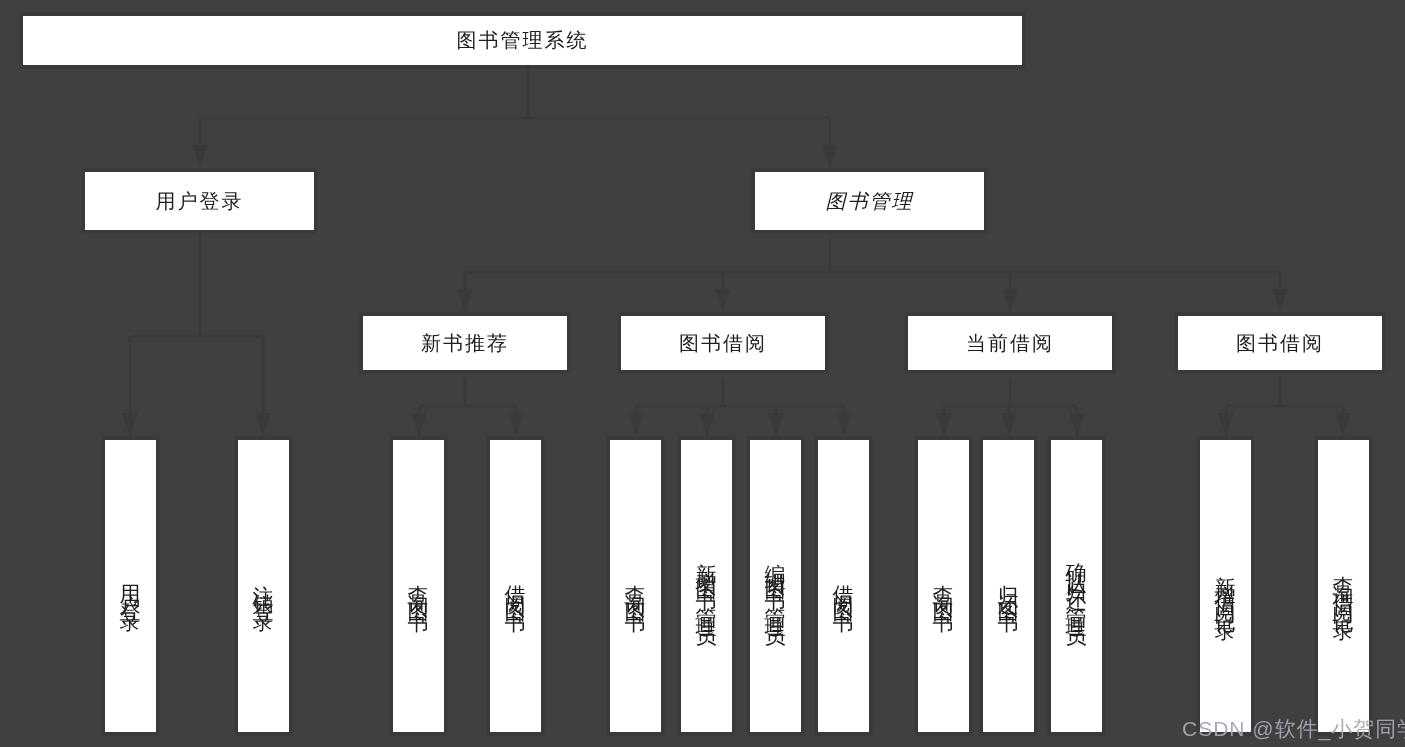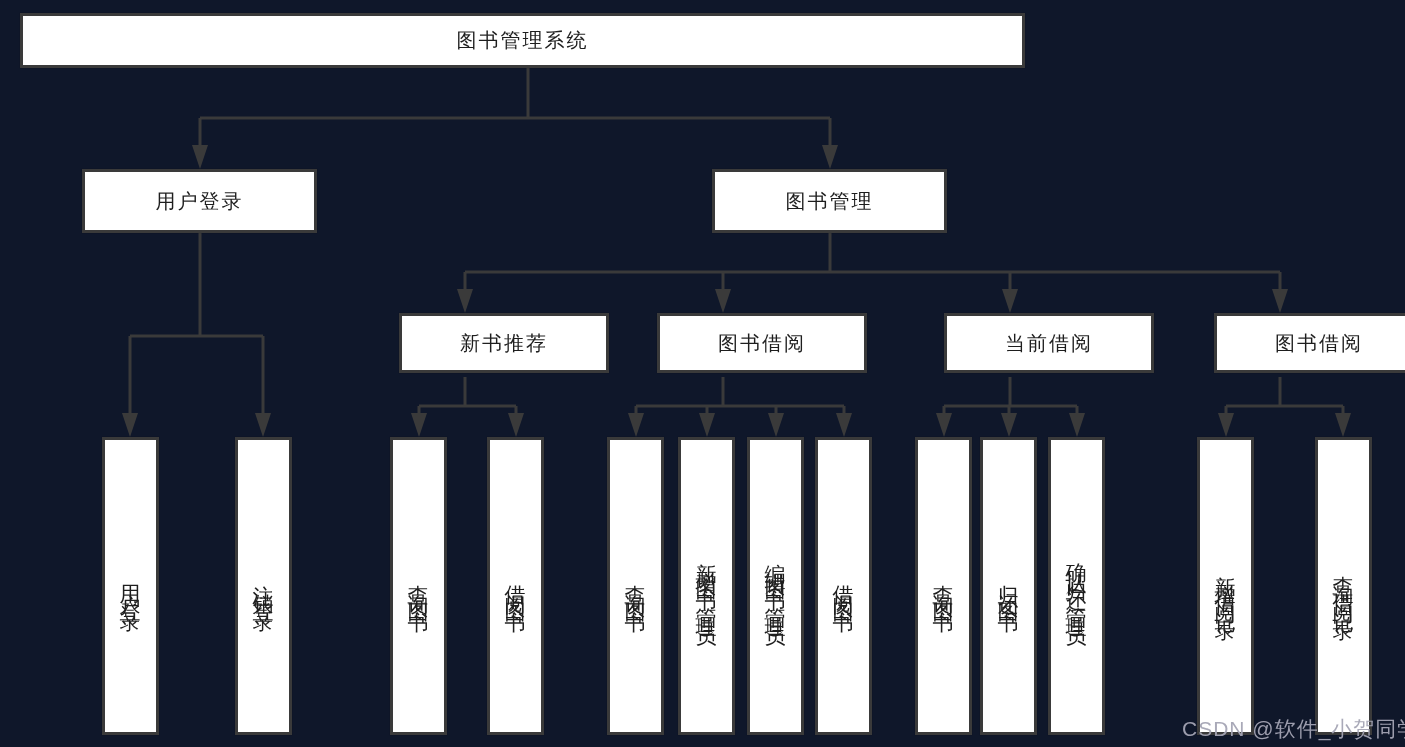--- a/index.html
+++ b/index.html
@@ -1,20 +1,20 @@
 <!DOCTYPE html>
 <html><head>
 <meta charset="utf-8">
 <style>
   html, body { margin: 0; padding: 0; background: #ffffff; }
   .stage {
     position: relative;
     width: 1405px;
     height: 747px;
-    background: #0f172a;
+    background: #404040;
     font-family: "Liberation Sans", sans-serif;
     overflow: hidden;
   }
   .connector-layer {
     position: absolute;
     left: 0; top: 0;
     width: 1405px; height: 747px;
     pointer-events: none;
   }
   .node {
@@ -24,21 +24,21 @@
     background: #ffffff;
     color: #1e1e1e;
     display: flex;
     align-items: center;
     justify-content: center;
     box-shadow: 0 0 1px rgba(0,0,0,0.35);
   }
   .node.h { font-size: 20px; letter-spacing: 2px; white-space: nowrap; }
   .node.root { left: 20px; top: 13px; width: 1005px; height: 55px; }
   .node.l1 { height: 64px; width: 235px; }
-  .node.l2 { height: 60px; width: 210px; margin-left: 39px; }
+  .node.l2 { height: 60px; width: 210px; }
   .node.leaf {
     top: 437px; width: 57px; height: 298px;
     writing-mode: vertical-rl;
     text-orientation: mixed;
     font-size: 21px;
     letter-spacing: 9px;
     line-height: 51px;
   }
   .watermark {
     position: absolute;
@@ -106,21 +106,21 @@
       <line x1="1226" y1="406" x2="1343" y2="406" stroke="#3a3a3a" stroke-width="3"></line>
       <line x1="1226" y1="406" x2="1226" y2="417" stroke="#3a3a3a" stroke-width="3"></line>
       <polygon points="1218,413 1234,413 1226,437" fill="#3a3a3a"></polygon>
       <line x1="1343" y1="406" x2="1343" y2="417" stroke="#3a3a3a" stroke-width="3"></line>
       <polygon points="1335,413 1351,413 1343,437" fill="#3a3a3a"></polygon>
     </svg>
 
   <div class="node root h">图书管理系统</div>
 
   <div class="node l1 h" style="left:82px; top:169px;">用户登录</div>
-  <div class="node l1 h" style="left:712px; top:169px;">图书管理</div>
+  <div class="node l1 h" style="left:752px; top:169px;font-style:italic;">图书管理</div>
 
   <div class="node l2 h" style="left:360px; top:313px;">新书推荐</div>
   <div class="node l2 h" style="left:618px; top:313px;">图书借阅</div>
   <div class="node l2 h" style="left:905px; top:313px;text-align:right;">当前借阅</div>
   <div class="node l2 h" style="left:1175px; top:313px;">图书借阅</div>
 
   <div class="node leaf" style="left:102px;">用户登录</div>
   <div class="node leaf" style="left:235px;">注销登录</div>
 
   <div class="node leaf" style="left:390px;">查询图书</div>

